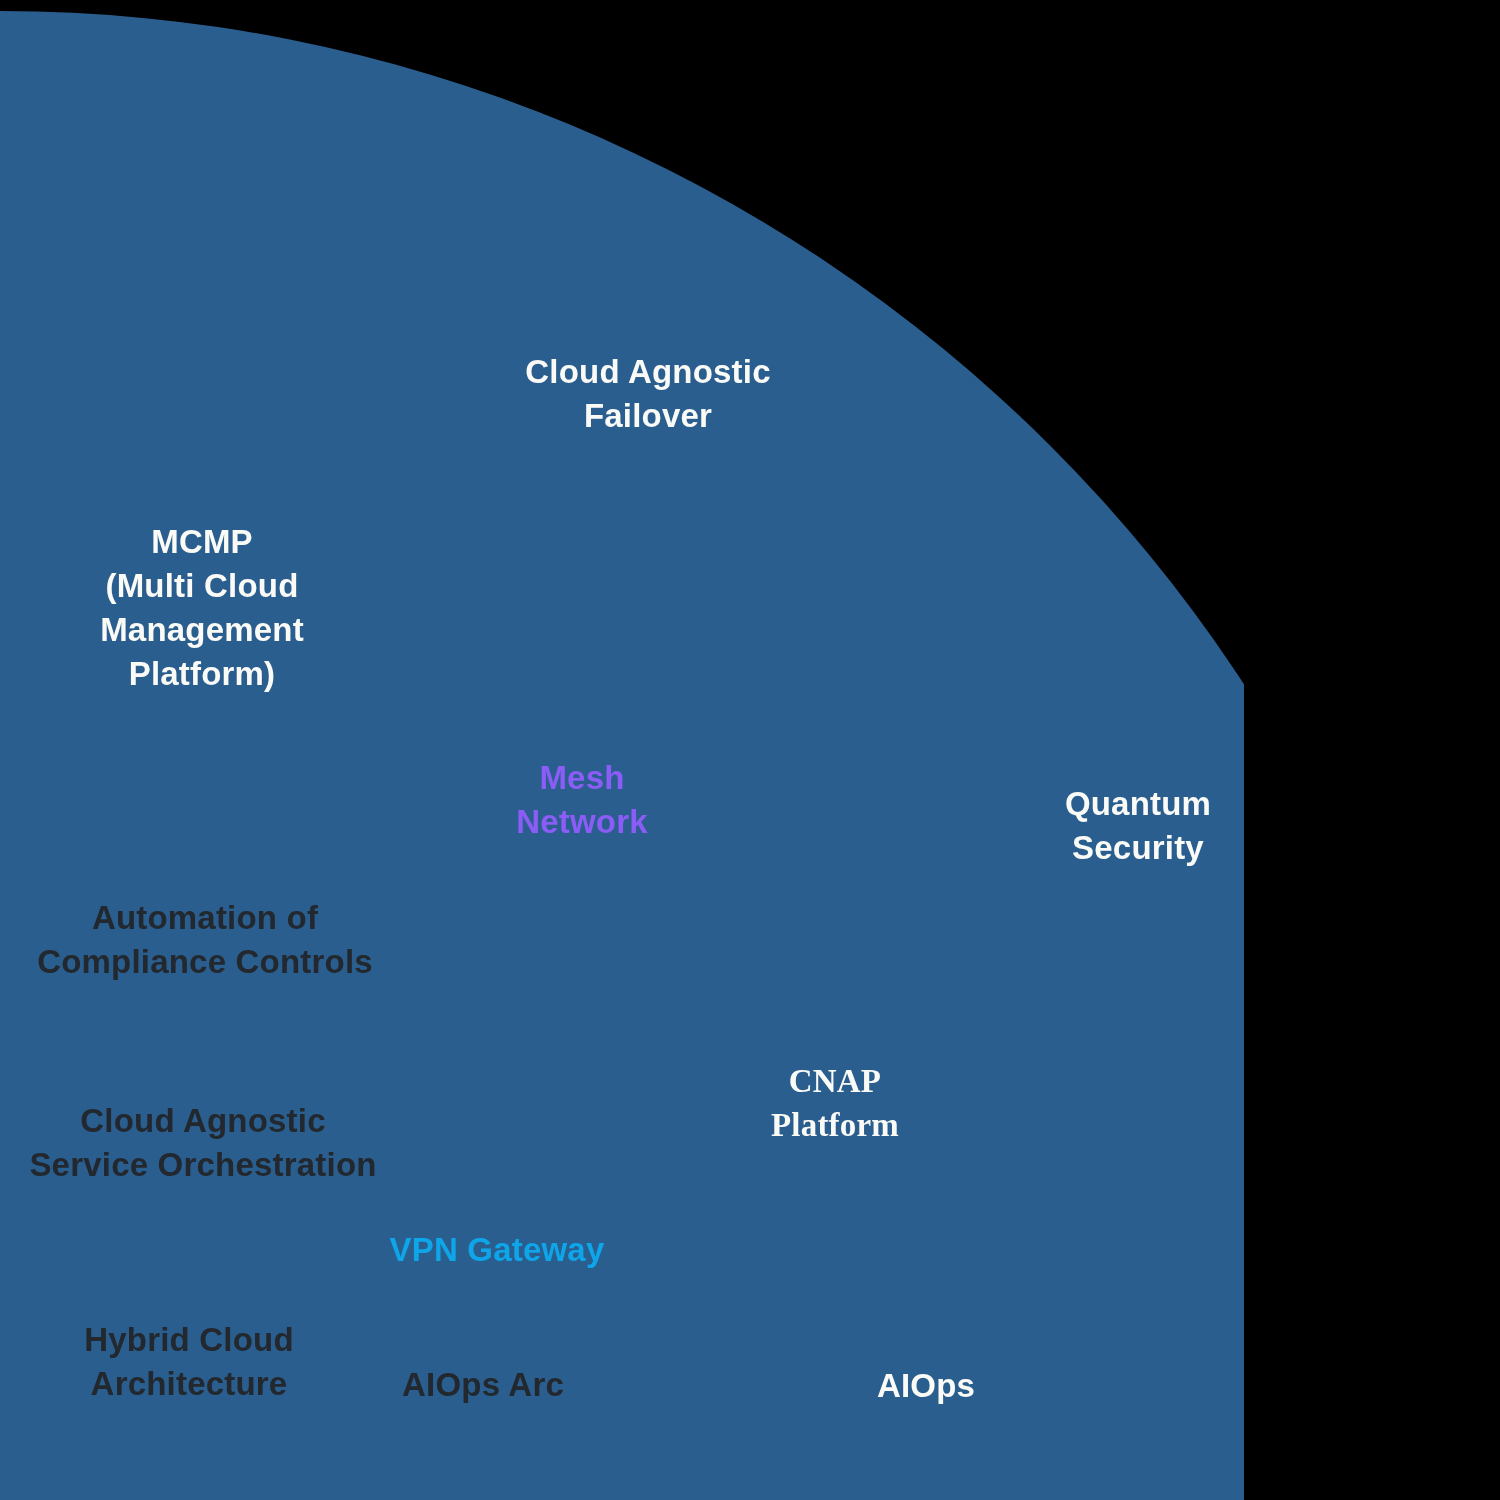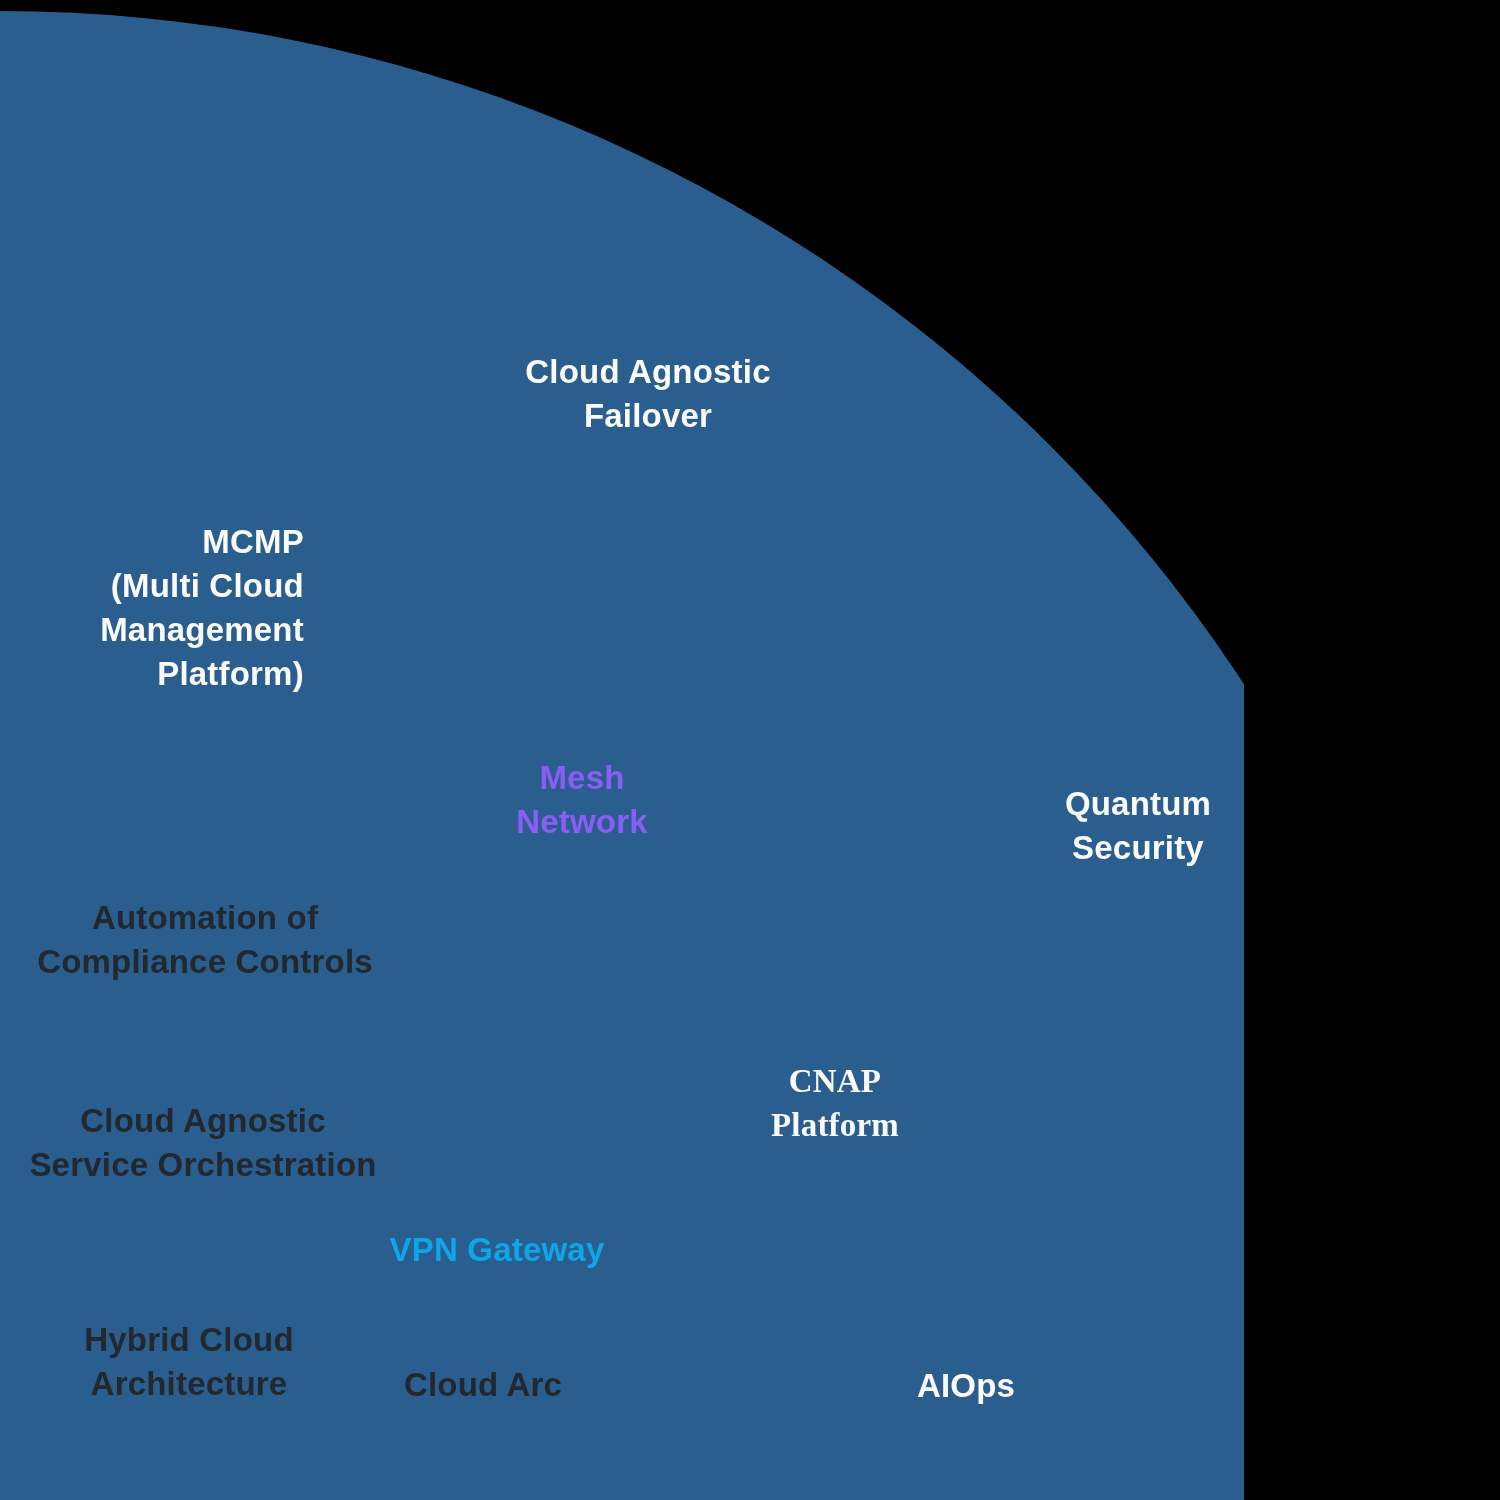--- a/index.html
+++ b/index.html
@@ -31,33 +31,33 @@
   }
 </style>
 </head>
 <body style="background: rgb(0, 0, 0);">
 
 <div class="stage">
   <div class="quadrant-circle" style="background: rgb(42, 94, 142); left: -1486px; top: 11px; width: 2972px; height: 2972px;"></div>
   <div id="labels-layer">
       <div class="trend-label" style="left: 648px; top: 394px; color: rgb(250, 250, 247);">Cloud Agnostic
 Failover</div>
-      <div class="trend-label" style="left: 202px; top: 608px; color: rgb(250, 250, 247); text-align: right;">MCMP
+      <div class="trend-label" style="left: 202px; top: 608px; color: rgb(250, 250, 247);">MCMP
 (Multi Cloud
 Management
 Platform)</div>
       <div class="trend-label" style="left: 582px; top: 800px; color: #8b5cf6;">Mesh
 Network</div>
       <div class="trend-label" style="left: 1113px; top: 826px; color: rgb(250, 250, 247); margin-left: 25px;">Quantum
 Security</div>
       <div class="trend-label" style="left: 205px; top: 940px; color: rgb(34, 40, 46);">Automation of
 Compliance Controls</div>
       <div class="trend-label" style="left: 835px; top: 1103px; color: rgb(250, 250, 247); font-family: Liberation Serif, serif;">CNAP
 Platform</div>
       <div class="trend-label" style="left: 203px; top: 1143px; color: rgb(34, 40, 46);">Cloud Agnostic
 Service Orchestration</div>
       <div class="trend-label" style="left: 497px; top: 1250px; color: #0ea5e9;">VPN Gateway</div>
       <div class="trend-label" style="left: 189px; top: 1362px; color: rgb(34, 40, 46);">Hybrid Cloud
 Architecture</div>
-      <div class="trend-label" style="left: 483px; top: 1385px; color: rgb(34, 40, 46);">Cloud Arc</div>
-      <div class="trend-label" style="left: 926px; top: 1386px; color: rgb(250, 250, 247); margin-left: 40px;">AIOps</div>
+      <div class="trend-label" style="left: 483px; top: 1385px; color: rgb(34, 40, 46);">AIOps Arc</div>
+      <div class="trend-label" style="left: 926px; top: 1386px; color: rgb(250, 250, 247);">AIOps</div>
     </div>
 </div>
 
 </body></html>

